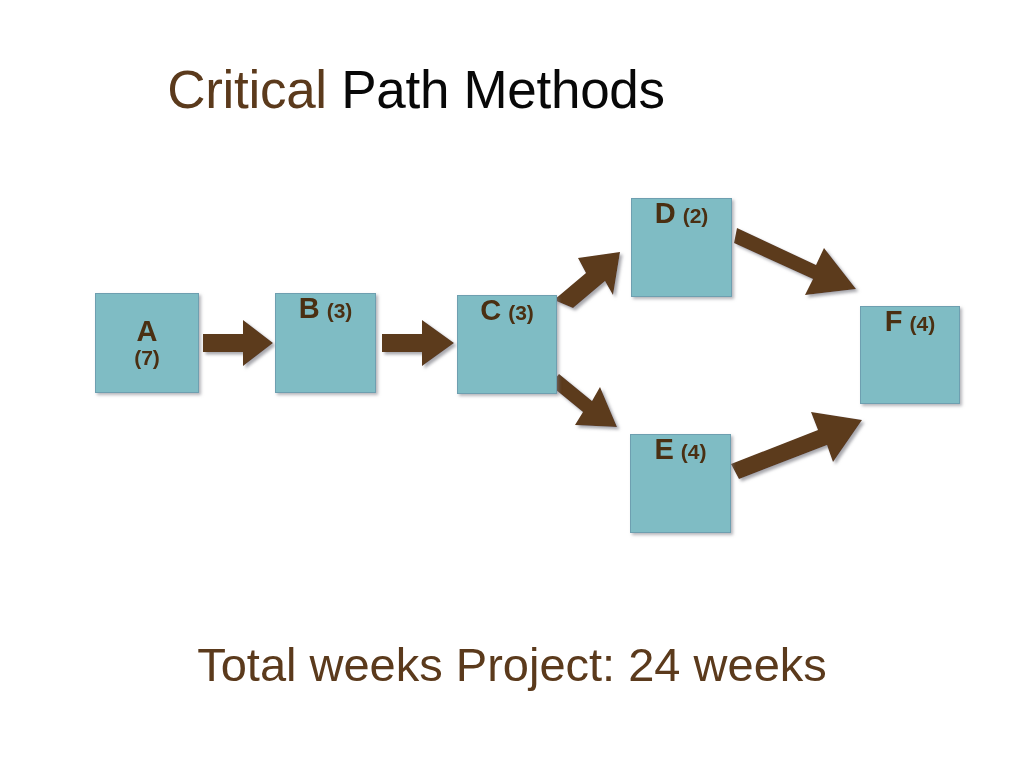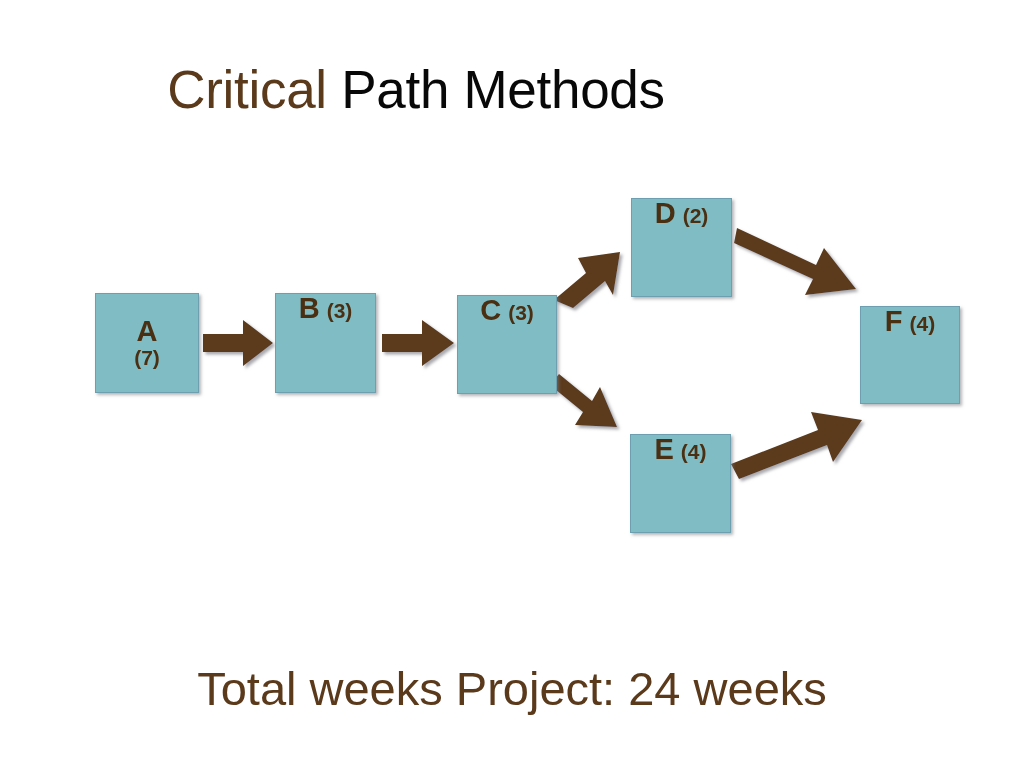--- a/index.html
+++ b/index.html
@@ -83,21 +83,20 @@
   #footer-note {
     position: absolute;
     left: 0;
     top: 637px;
     width: 1024px;
     text-align: center;
     font-size: 47px;
     font-weight: 400;
     color: #5B3A1C;
     white-space: nowrap;
-    margin-top: 24px;
   }
 </style>
 </head>
 <body style="background: rgb(255, 255, 255);">
 
 <div id="slide-title">
   <span class="t-accent" style="color: rgb(91, 58, 28);">Critical</span><span class="t-main" style="color: rgb(8, 8, 8);"> Path Methods</span>
 </div>
 
 <div id="diagram">

